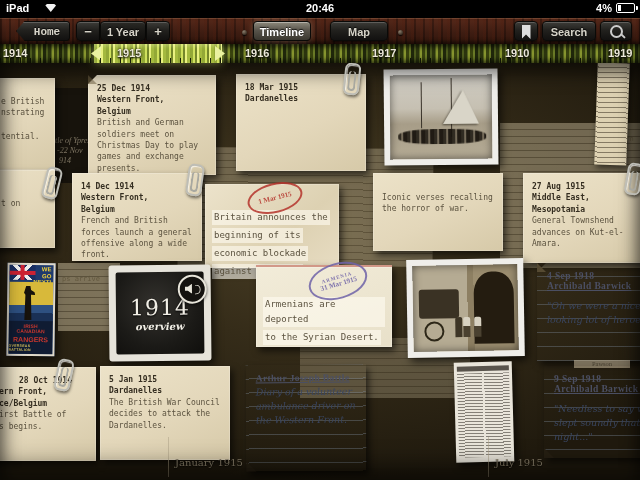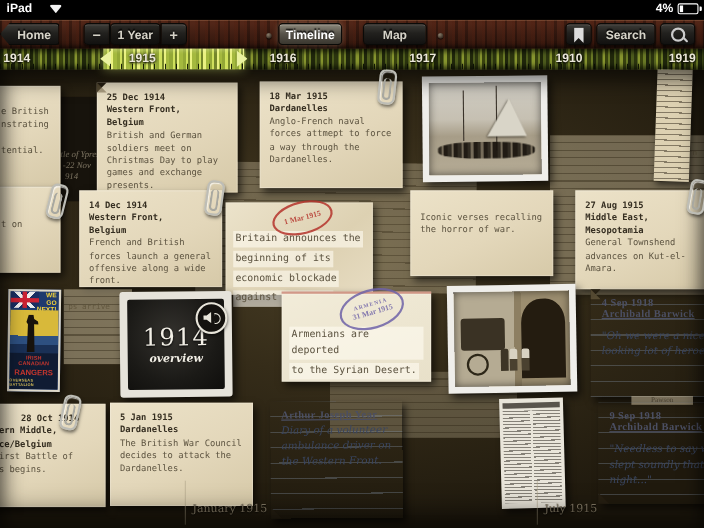--- a/index.html
+++ b/index.html
@@ -22,22 +22,22 @@
   #toolbar{position:absolute;left:0;top:18px;width:640px;height:26px;z-index:49;
     background:
       repeating-linear-gradient(90deg,rgba(0,0,0,.28) 0 2px,rgba(0,0,0,0) 2px 6px,rgba(80,30,15,.25) 6px 9px),
       linear-gradient(180deg,#57291a,#3f1d12 55%,#2f150c);
     box-shadow:inset 0 1px 0 rgba(255,190,140,.2), inset 0 -2px 4px rgba(0,0,0,.6);}
   .tbtn{position:absolute;top:3px;height:20px;border-radius:4px;border:1px solid #0a0a08;
     background:linear-gradient(180deg,#3d3c38,#22211e 45%,#121110);
     color:#d6d3c8;font:bold 11px "Liberation Sans",sans-serif;text-align:center;line-height:20px;
     box-shadow:inset 0 1px 0 rgba(255,255,255,.18),0 1px 2px rgba(0,0,0,.6);
     text-shadow:0 -1px 1px rgba(0,0,0,.8);box-sizing:border-box;}
-  #btn-home{left:0;width:54px;border-radius:3px;
-    clip-path:polygon(16% 0,100% 0,100% 100%,16% 100%,0 50%);padding-left:8px;}
+  #btn-home{left:16px;width:54px;border-radius:3px;
+    clip-path:polygon(16% 0,100% 0,100% 100%,16% 100%,0 50%);padding-left:8px;font-family:Liberation Mono, monospace;}
   #btn-minus{left:76px;width:24px;border-radius:4px 0 0 4px;font-size:13px;}
   #range-box{left:100px;width:46px;background:linear-gradient(180deg,#2b2a26,#1a1916 50%,#100f0d);}
   #btn-plus{left:146px;width:24px;border-radius:0 4px 4px 0;font-size:13px;}
   #tab-timeline{left:253px;width:58px;color:#fff;
     background:linear-gradient(180deg,#8d897c,#57534a 48%,#3a372f);
     box-shadow:inset 0 1px 0 rgba(255,255,255,.35),0 0 6px rgba(255,240,200,.25);}
   #tab-map{left:330px;width:58px;}
   #btn-bookmark{left:514px;width:24px;}
   #btn-search{left:542px;width:54px;}
   #btn-mag{left:600px;width:32px;}
@@ -192,20 +192,21 @@
 </head>
 <body>
 
 <div id="stage">
 
   <div id="statusbar">
     <span class="left">
       <span>iPad</span>
       <span class="wifi"></span>
     </span>
+    <span class="time">20:46</span>
     <span class="right">
       <span>4%</span>
       <span class="batt"></span>
     </span>
   </div>
 
   <div id="toolbar">
     <div class="tbtn" id="btn-home">Home</div>
     <div class="tbtn" id="btn-minus">−</div>
     <div class="tbtn" id="range-box">1 Year</div>
@@ -257,21 +258,20 @@
     <div class="tcard fold-tl" style="left:88px;top:12px;width:128px;height:100px">
       <span class="hd">25 Dec 1914</span>
       <span class="hd">Western Front,</span>
       <span class="hd">Belgium</span>
       <span class="bd">British and German soldiers meet on Christmas Day to play games and exchange presents.</span>
     </div>
 
     <div class="tcard" style="left:236px;top:11px;width:130px;height:97px">
       <span class="hd">18 Mar 1915</span>
       <span class="hd">Dardanelles</span>
-      <span class="bd">Anglo-French naval forces attmept to force a way through the Dardanelles.</span>
     </div>
     <div class="clip" style="left:344px;top:0;transform:rotate(6deg)"></div>
 
     <div class="photo" id="photo-tents" style="left:384px;top:6px;width:114px;height:96px;transform:rotate(-.6deg)">
       <div class="ph-in">
         <span class="pole" style="left:30%;top:8%;height:55%"></span>
         <span class="pole" style="left:60%;top:4%;height:70%"></span>
         <span class="tent"></span>
         <span class="crowd"></span>
       </div>
@@ -361,35 +361,35 @@
     </div>
 
     <div class="wcard fold-tl" style="left:537px;top:200px;width:126px;height:98px">
       <span class="date">4 Sep 1918</span>
       <span class="author">Archibald Barwick</span>
       <span class="quote">"Oh we were a nice looking lot of heroes"</span>
     </div>
 
     <div class="tcard" style="left:-10px;top:304px;width:106px;height:94px">
       <span class="hd" style="padding-left:20px">28 Oct 1914</span>
-      <span class="hd">ern Middle,</span>
+      <span class="hd">ern Front,</span>
       <span class="hd">ce/Belgium</span>
       <span class="bd">irst Battle of</span>
       <span class="bd">s begins.</span>
     </div>
     <div class="clip" style="left:56px;top:296px;transform:rotate(12deg)"></div>
 
     <div class="tcard" style="left:100px;top:303px;width:130px;height:94px">
       <span class="hd">5 Jan 1915</span>
       <span class="hd">Dardanelles</span>
       <span class="bd">The British War Council decides to attack the Dardanelles.</span>
     </div>
 
     <div class="wcard fold-bl" style="left:246px;top:302px;width:120px;height:106px;transform:rotate(-.5deg)">
-      <span class="author" style="margin-bottom:2px">Arthur Joseph Year</span>
+      <span class="author" style="margin-bottom:2px">Arthur Joseph Battle</span>
       <span class="quote">Diary of a volunteer ambulance driver on the Western Front.</span>
     </div>
 
     <div id="newspaper" style="left:455px;top:299px;width:58px;height:100px">
       <div class="head"></div>
       <div class="cols"></div>
     </div>
 
     <div class="pawson-strip" style="left:574px;top:297px;width:56px;height:8px">Pawson</div>
 

